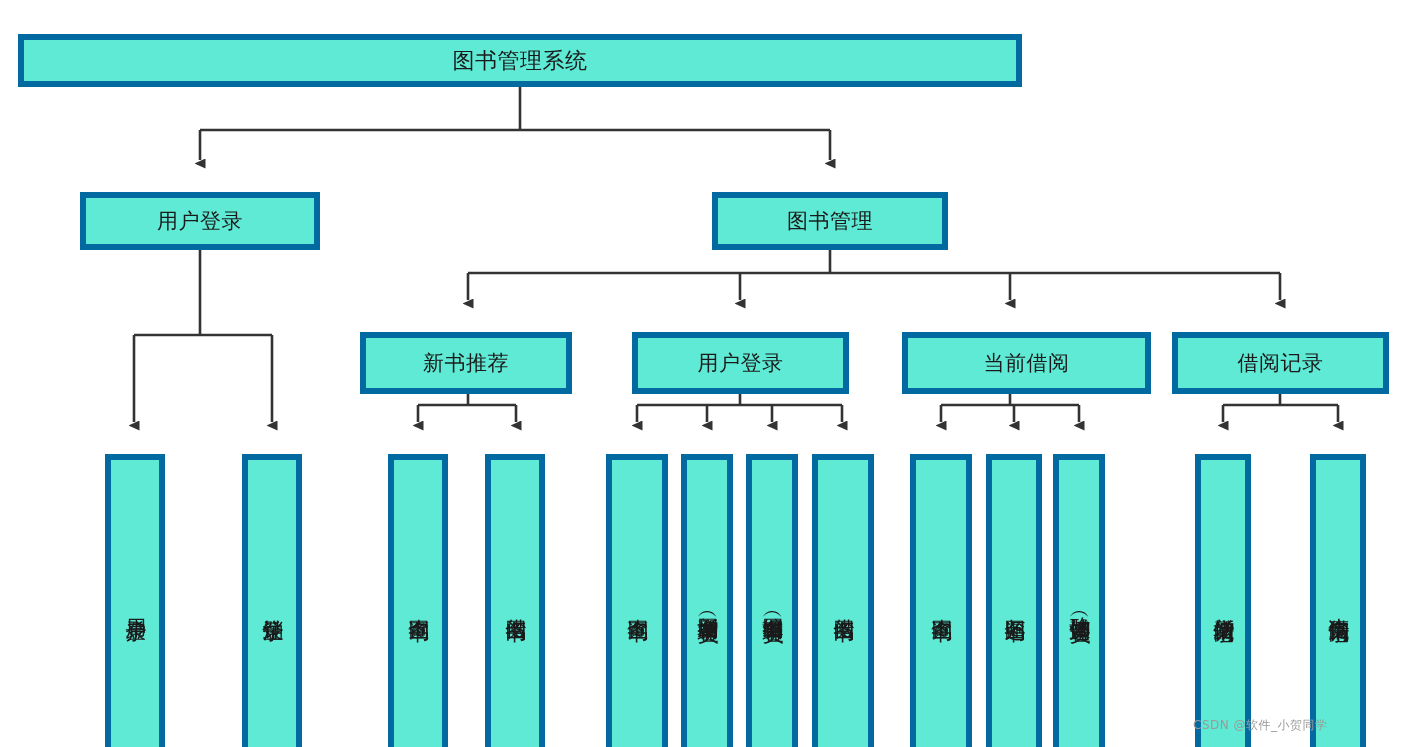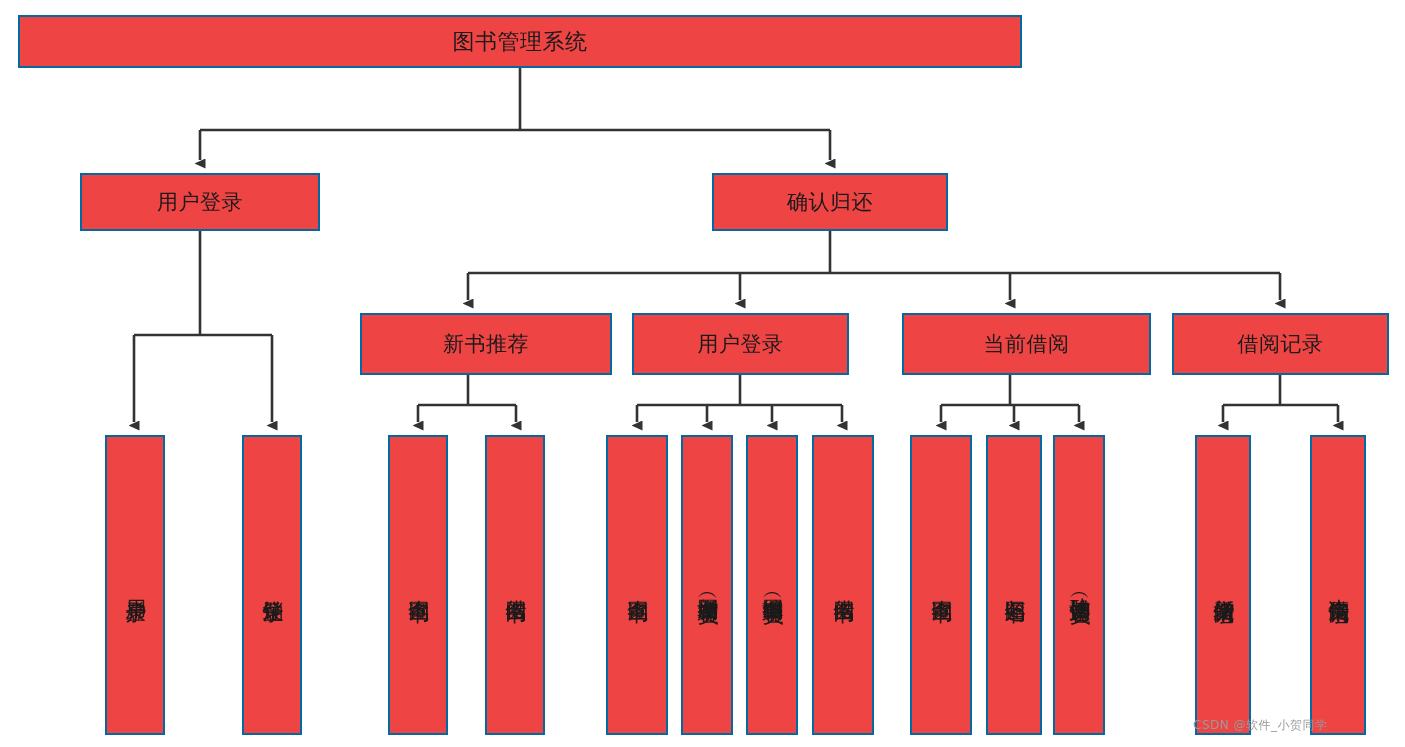--- a/index.html
+++ b/index.html
@@ -22,26 +22,27 @@
     position: absolute;
     left: 0;
     top: 0;
     width: 1405px;
     height: 747px;
     pointer-events: none;
   }
   .node {
     position: absolute;
     box-sizing: border-box;
-    background: #ef4444;
-    border: 2px solid #0369a1;
+    background: #5eead4;
+    border: 6px solid #0369a1;
     display: flex;
     align-items: center;
     justify-content: center;
     overflow: hidden;
+    margin-top: 19px;
   }
   .node-h .label {
     font-size: 21px;
     color: #1a1a1a;
     line-height: 1.15;
     white-space: nowrap;
     letter-spacing: 0.5px;
   }
   .node-v {
     align-items: center;
@@ -128,24 +129,24 @@
   </svg>
 
   <div class="node node-h" id="root" style="left:18px; top:15px; width:1004px; height:53px;">
     <span class="label">图书管理系统</span>
   </div>
 
   <div class="node node-h" style="left:80px; top:173px; width:240px; height:58px;">
     <span class="label">用户登录</span>
   </div>
   <div class="node node-h" style="left:712px; top:173px; width:236px; height:58px;">
-    <span class="label">确认归还</span>
-  </div>
-
-  <div class="node node-h" style="left:360px; top:313px; width:252px; height:62px;">
+    <span class="label">图书管理</span>
+  </div>
+
+  <div class="node node-h" style="left:360px; top:313px; width:212px; height:62px;">
     <span class="label">新书推荐</span>
   </div>
   <div class="node node-h" style="left:632px; top:313px; width:217px; height:62px;">
     <span class="label">用户登录</span>
   </div>
   <div class="node node-h" style="left:902px; top:313px; width:249px; height:62px;">
     <span class="label">当前借阅</span>
   </div>
   <div class="node node-h" style="left:1172px; top:313px; width:217px; height:62px;">
     <span class="label">借阅记录</span>

